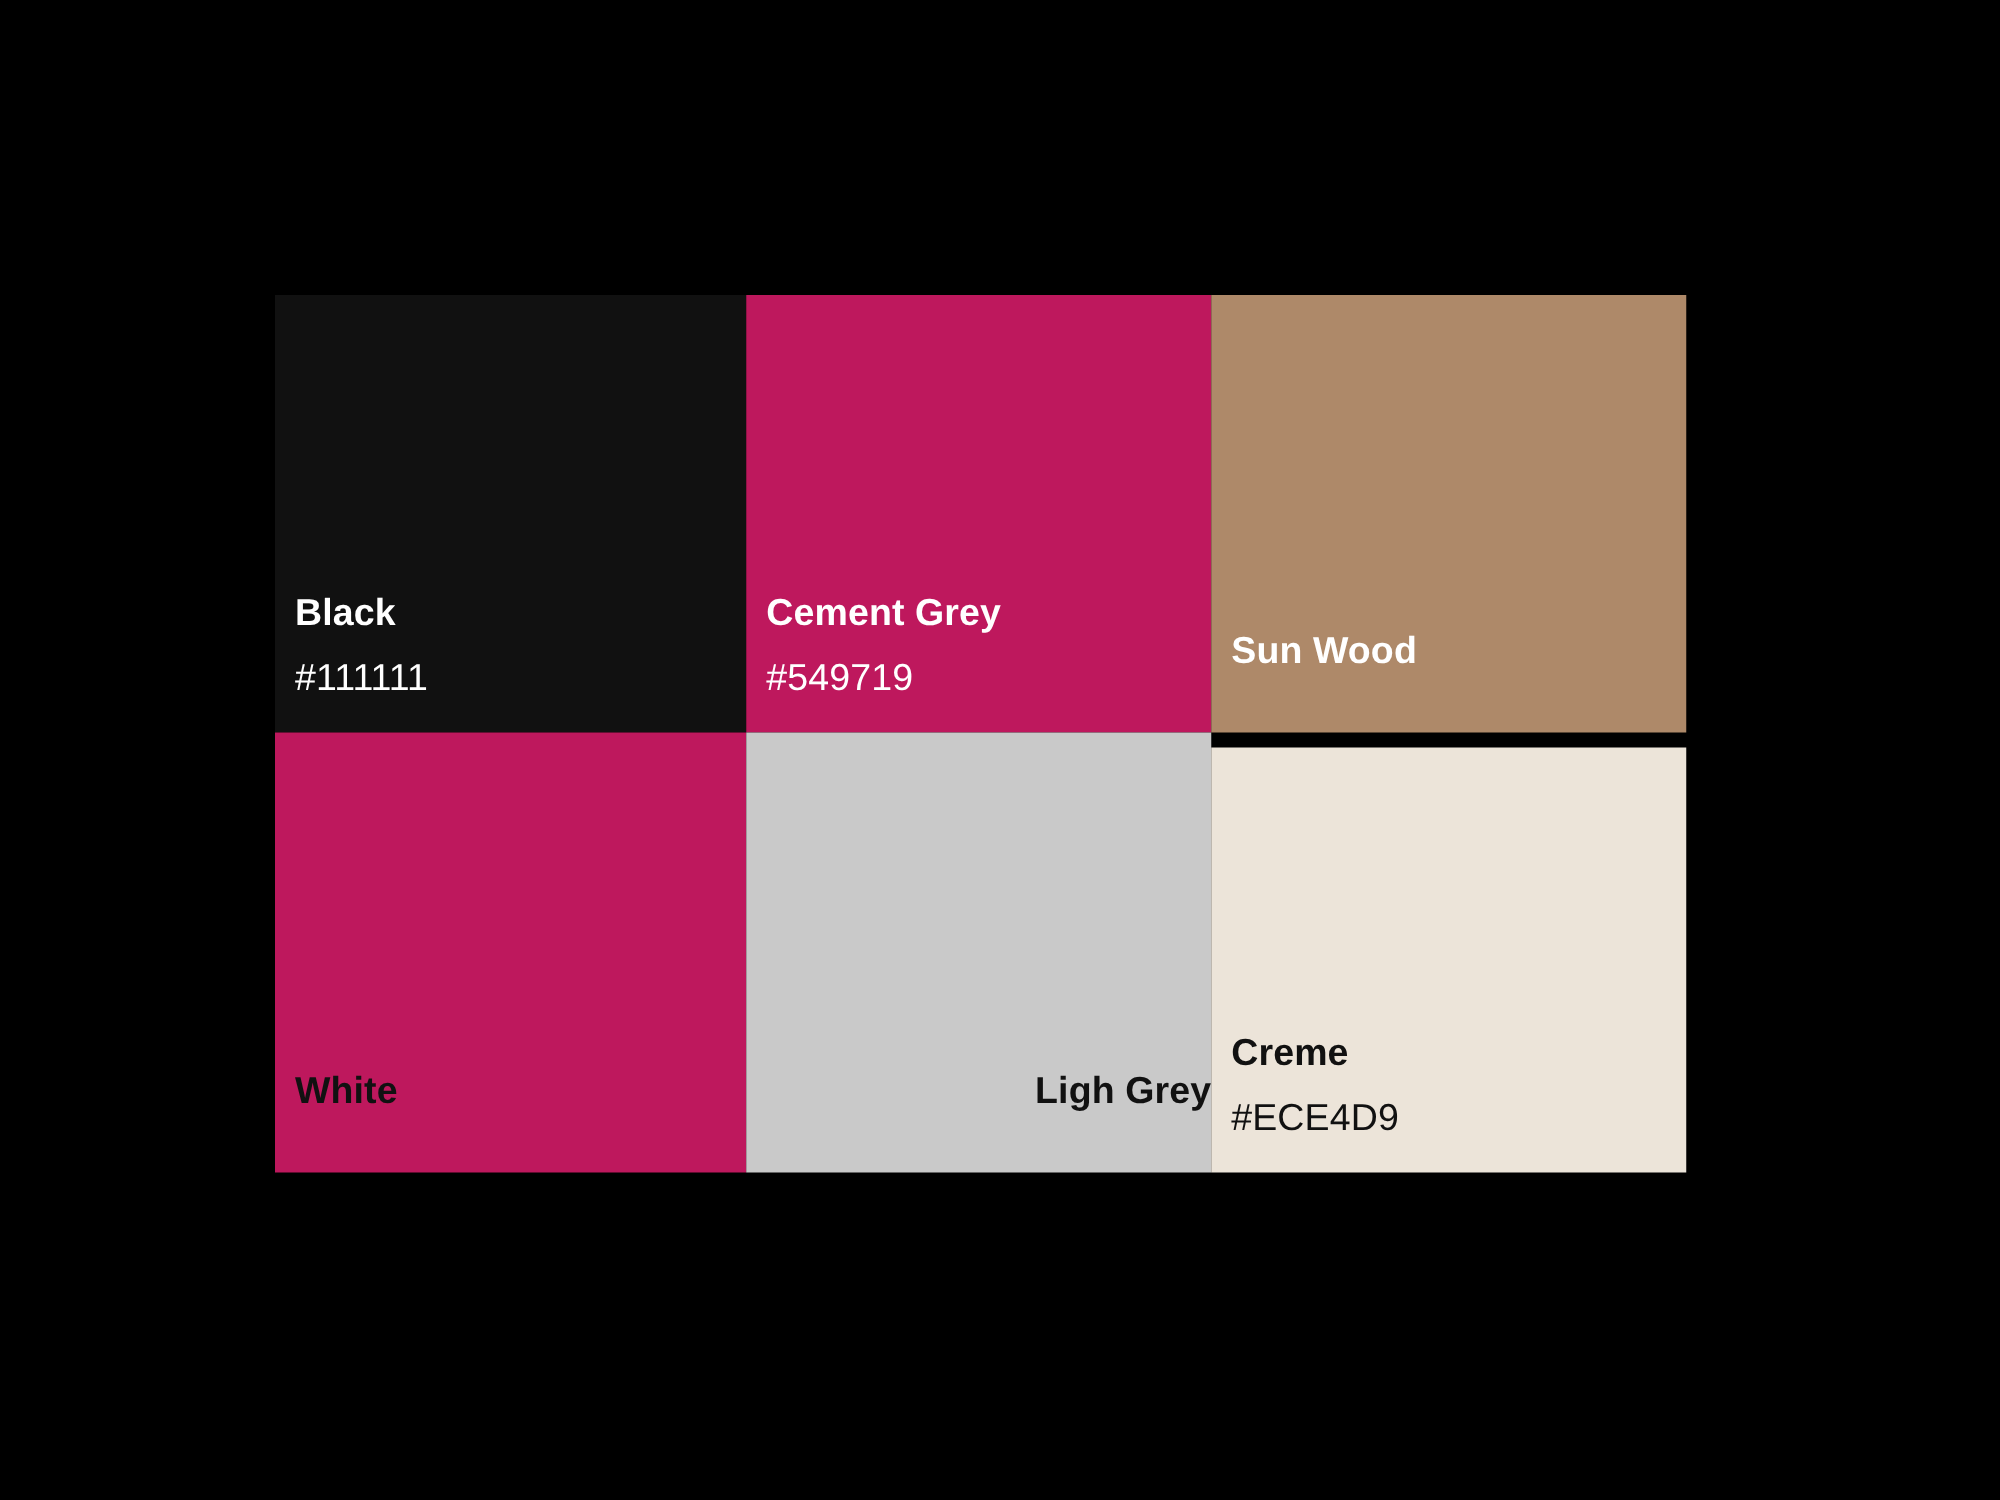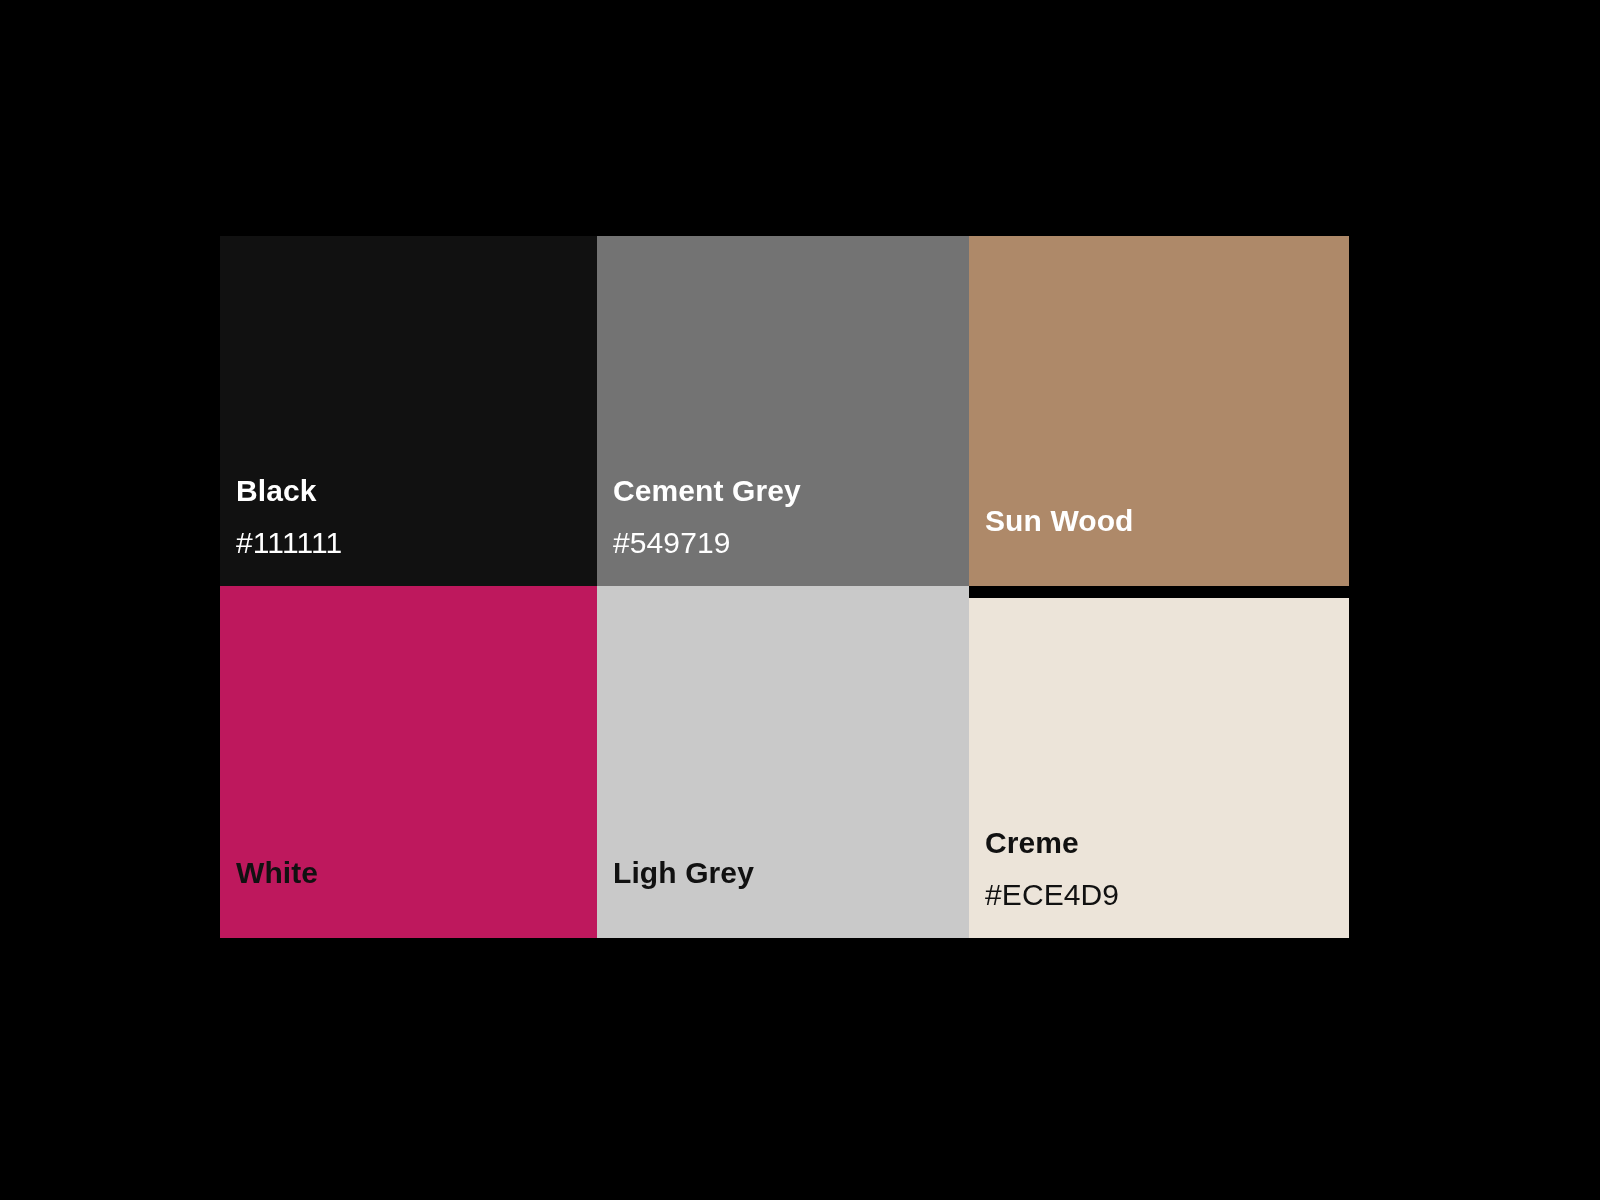--- a/index.html
+++ b/index.html
@@ -60,34 +60,34 @@
 </head>
 <body style="background-color: rgb(0, 0, 0);">
 
 <div class="palette-grid">
 
   <div class="swatch" style="background-color: rgb(17, 17, 17); color: rgb(255, 255, 255);">
     <div class="swatch-name">Black</div>
     <div class="swatch-hex">#111111</div>
   </div>
 
-  <div class="swatch" style="background-color: #737373; color: rgb(255, 255, 255);">
+  <div class="swatch" style="background-color: #be185d; color: rgb(255, 255, 255);">
     <div class="swatch-name">Cement Grey</div>
     <div class="swatch-hex">#549719</div>
   </div>
 
   <div class="swatch" style="background-color: rgb(174, 137, 105); color: rgb(255, 255, 255); gap: 15px;">
     <div class="swatch-name">Sun Wood</div>
   </div>
 
   <div class="swatch" style="background-color: #be185d; color: rgb(17, 17, 17);">
     <div class="swatch-name">White</div>
   </div>
 
-  <div class="swatch" style="background-color: rgb(201, 201, 201); color: rgb(17, 17, 17);">
+  <div class="swatch" style="background-color: rgb(201, 201, 201); color: rgb(17, 17, 17); text-align: right;">
     <div class="swatch-name">Ligh Grey</div>
   </div>
 
   <div class="swatch" style="background-color: rgb(236, 228, 217); color: rgb(17, 17, 17); margin-top: 12px;">
     <div class="swatch-name">Creme</div>
     <div class="swatch-hex">#ECE4D9</div>
   </div>
 
 </div>
 

